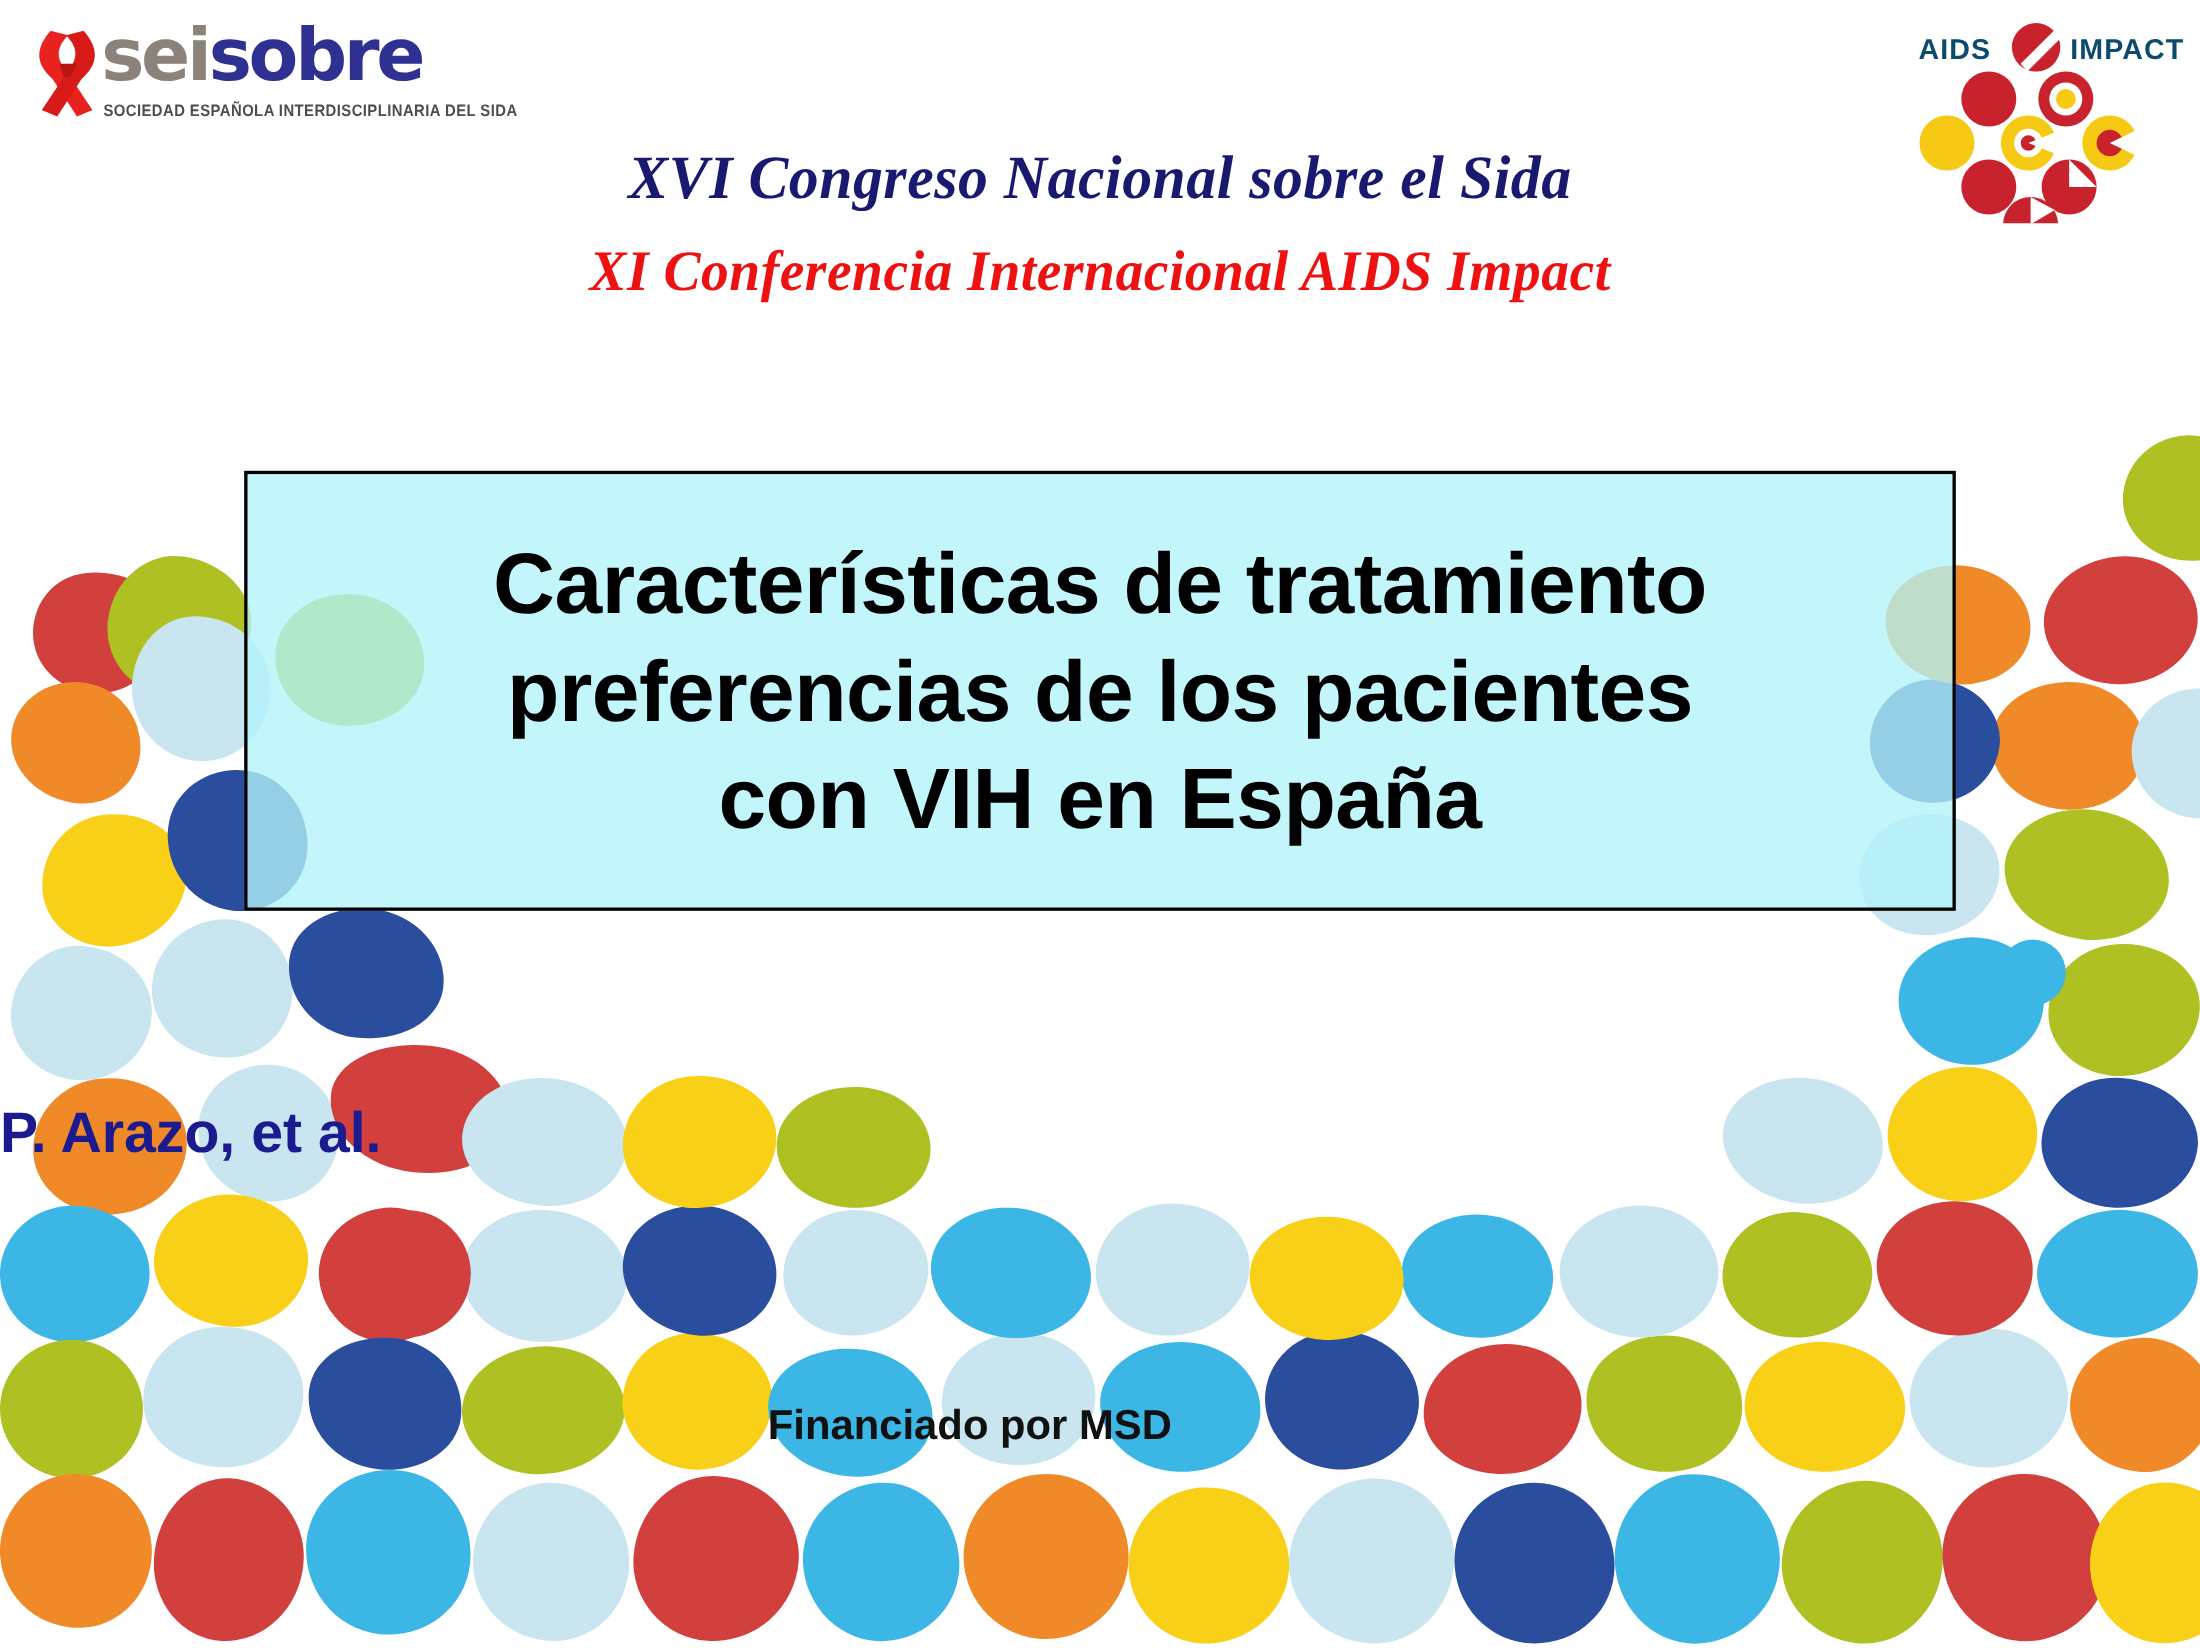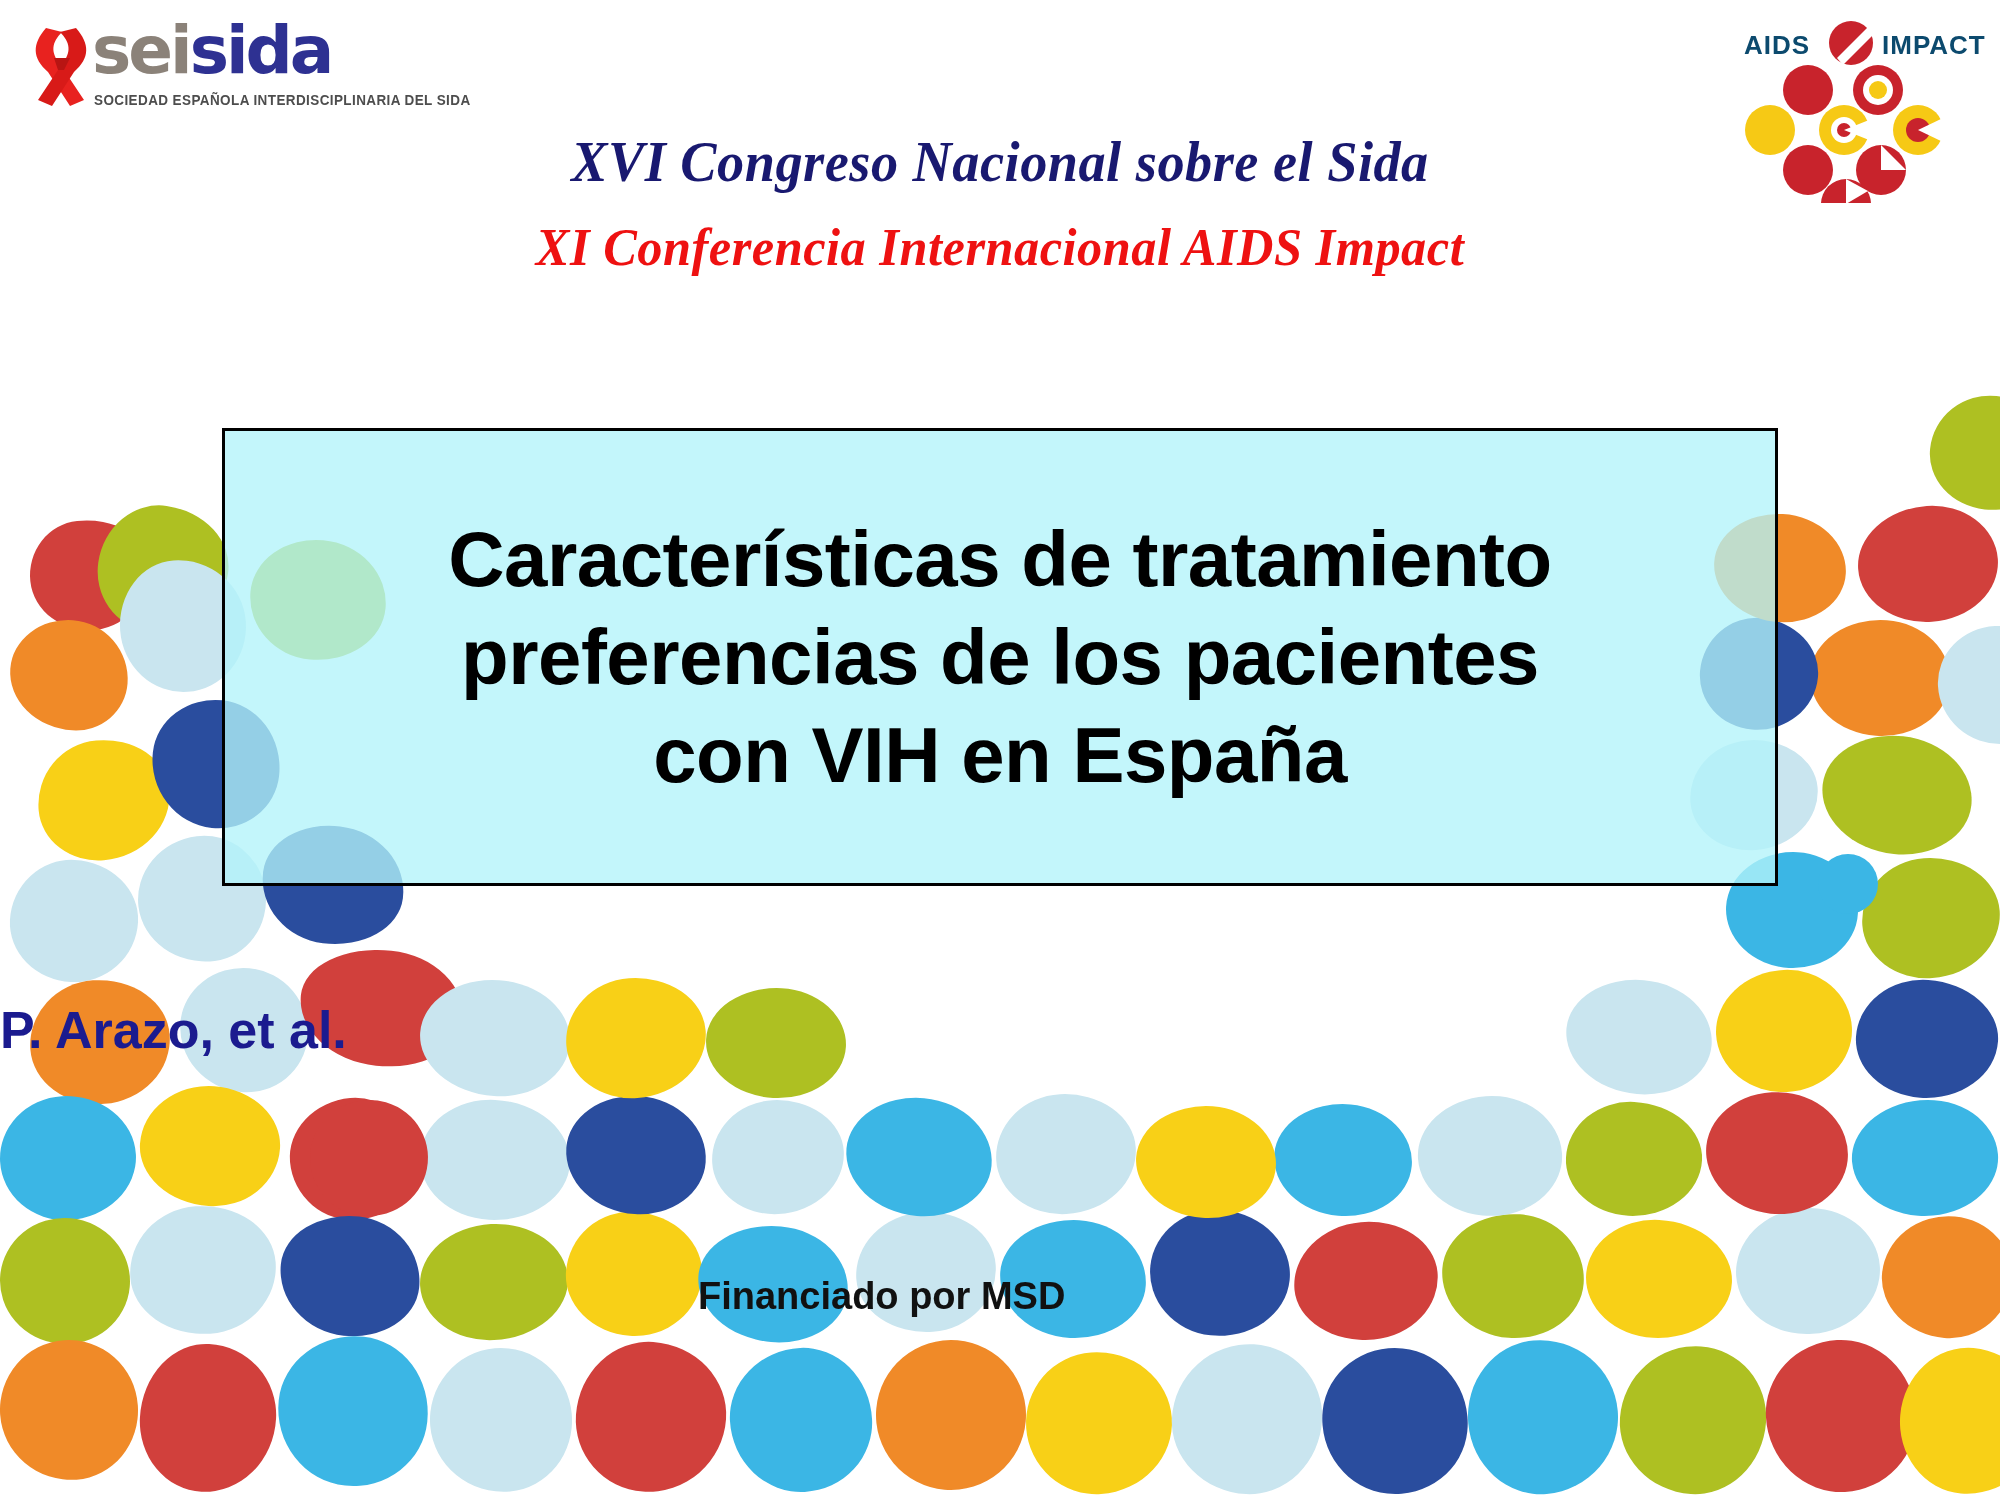--- a/index.html
+++ b/index.html
@@ -111,21 +111,21 @@
     letter-spacing: 0.5px;
     transform: scaleX(0.97);
   }
 
   
   .title-box {
     position: absolute;
     left: 222px;
     top: 428px;
     width: 1556px;
-    height: 458px;
+    height: 400px;
     background: rgba(178, 243, 250, 0.78);
     border: 3px solid #000000;
     box-sizing: border-box;
     z-index: 7;
     display: flex;
     flex-direction: column;
     align-items: center;
     justify-content: center;
   }
   .title-line {
@@ -245,21 +245,21 @@
       <div style="position: absolute; left: 1136px; top: 1106px; width: 140px; height: 112px; background: rgb(248, 208, 23); border-radius: 52% 48% 50% 50% / 50%; transform: rotate(4deg);"></div>
       <div style="position: absolute; left: 310px; top: 1100px; width: 118px; height: 116px; background: rgb(209, 64, 60); border-radius: 50%; transform: rotate(-6deg);"></div>
     </div>
 
   <div class="seisida-logo">
     <svg width="350" height="112" viewBox="0 0 350 112" style="position:absolute;left:0;top:0;">
       <path d="M32 14 C 18 30, 18 44, 34 58 L 56 92 L 70 86 L 46 50 C 36 38, 38 28, 48 18 Z" fill="#e8221f"></path>
       <path d="M62 14 C 76 30, 76 44, 60 58 L 38 92 L 24 86 L 48 50 C 58 38, 56 28, 46 18 Z" fill="#d81a18"></path>
       <path d="M40 44 L 56 44 L 50 56 L 44 56 Z" fill="#b81513"></path>
     </svg>
-    <div class="seisida-wordmark"><span class="gray">sei</span><span class="blue">sida</span></div>
+    <div class="seisida-wordmark"><span class="gray">sei</span><span class="blue">sobre</span></div>
     <div class="seisida-tagline">SOCIEDAD ESPAÑOLA INTERDISCIPLINARIA DEL SIDA</div>
   </div>
 
   <div class="aidsimpact-logo">
     <div class="ai-text left">AIDS</div>
     <div class="ai-text right">IMPACT</div>
     <svg width="250" height="195" viewBox="0 0 250 195" style="position:absolute;left:0;top:0;">
 
       <circle cx="115" cy="35" r="22" fill="#c8232c"></circle>
       <path d="M101 50 L132 19 L138 26 L107 57 Z" fill="#ffffff"></path>

